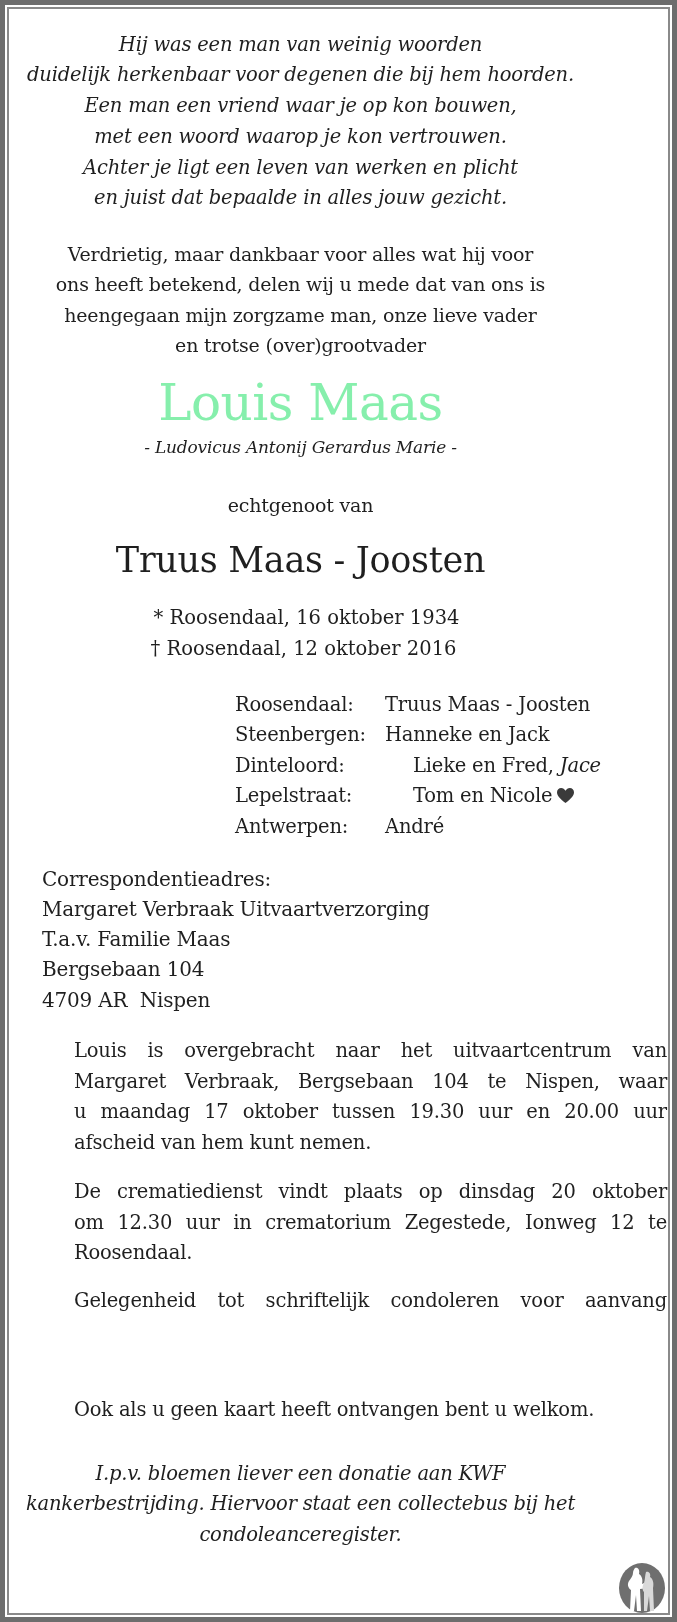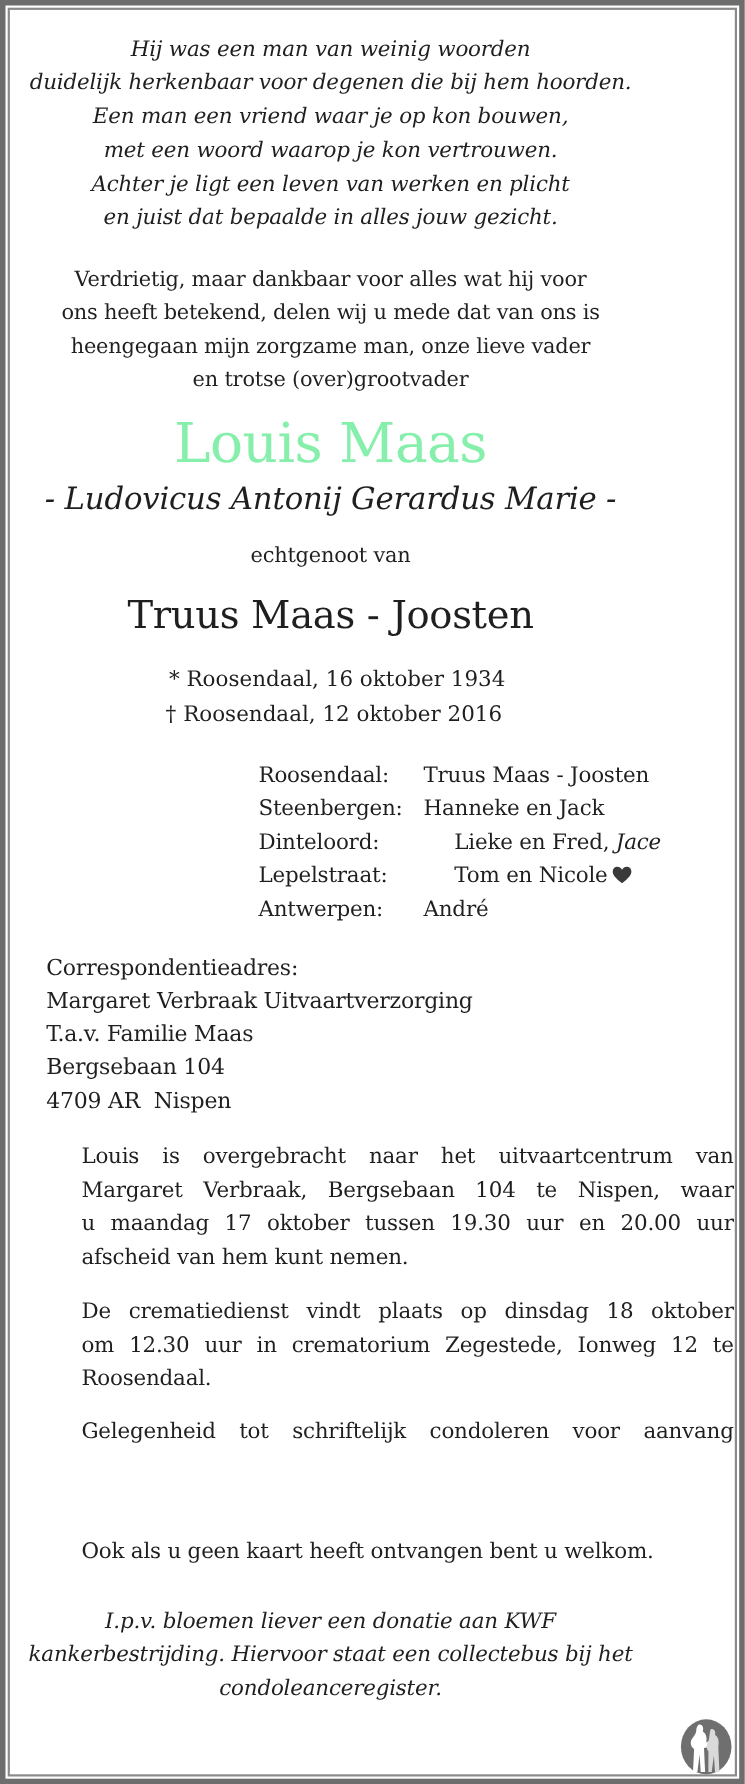--- a/index.html
+++ b/index.html
@@ -18,21 +18,21 @@
     border: 2px solid #8a8a8a;
     background: #ffffff;
   }
   .line {
     position: absolute; left: 0; width: 601px;
     text-align: center; white-space: nowrap;
   }
   .poem { font-style: italic; font-size: 19.5px; letter-spacing: -0.2px; }
   .body-c { font-size: 19px; letter-spacing: -0.2px; }
   .name-big { font-size: 50px; letter-spacing: -0.5px; color: #86efac; }
-  .subname { font-style: italic; font-size: 28px; letter-spacing: -0.2px; }
+  .subname { font-style: italic; font-size: 17px; letter-spacing: -0.2px; }
   .spouse { font-size: 35px; letter-spacing: -0.3px; }
   .dates { font-size: 19.5px; }
   .family-row {
     position: absolute; left: 235px; height: 30px;
     font-size: 19.5px; white-space: nowrap; letter-spacing: -0.2px;
   }
   .family-row .place { position: absolute; left: 0; top: 0; }
   .family-row .who { position: absolute; left: 150px; top: 0; }
   .family-row .who.indent { left: 178px; }
   .family-row .who i { font-style: italic; }
@@ -118,21 +118,21 @@
 </div>
 
 <div class="para" style="top:1036px">
   <span class="jl">Louis is overgebracht naar het uitvaartcentrum van</span>
   <span class="jl">Margaret Verbraak, Bergsebaan 104 te Nispen, waar</span>
   <span class="jl">u maandag 17 oktober tussen 19.30 uur en 20.00 uur</span>
   <span class="ll">afscheid van hem kunt nemen.</span>
 </div>
 
 <div class="para" style="top:1177px">
-  <span class="jl">De crematiedienst vindt plaats op dinsdag 18 oktober</span>
+  <span class="jl">De crematiedienst vindt plaats op dinsdag 20 oktober</span>
   <span class="jl">om 12.30 uur in crematorium Zegestede, Ionweg 12 te</span>
   <span class="ll">Roosendaal.</span>
 </div>
 
 <div class="para" style="top:1286px">
   <span class="jl">Gelegenheid tot schriftelijk condoleren voor aanvang</span>
 </div>
 
 <div class="para" style="top:1395px">
   <span class="ll">Ook als u geen kaart heeft ontvangen bent u welkom.</span>

